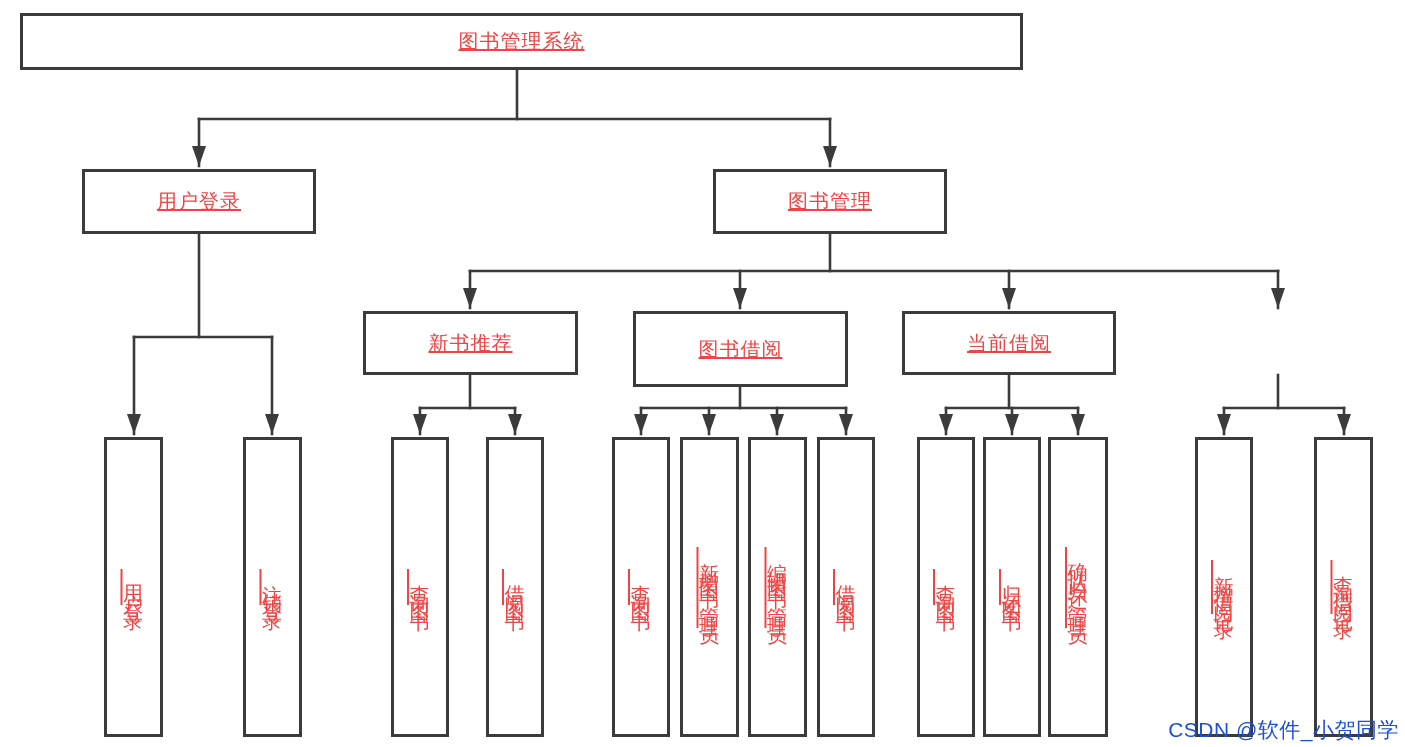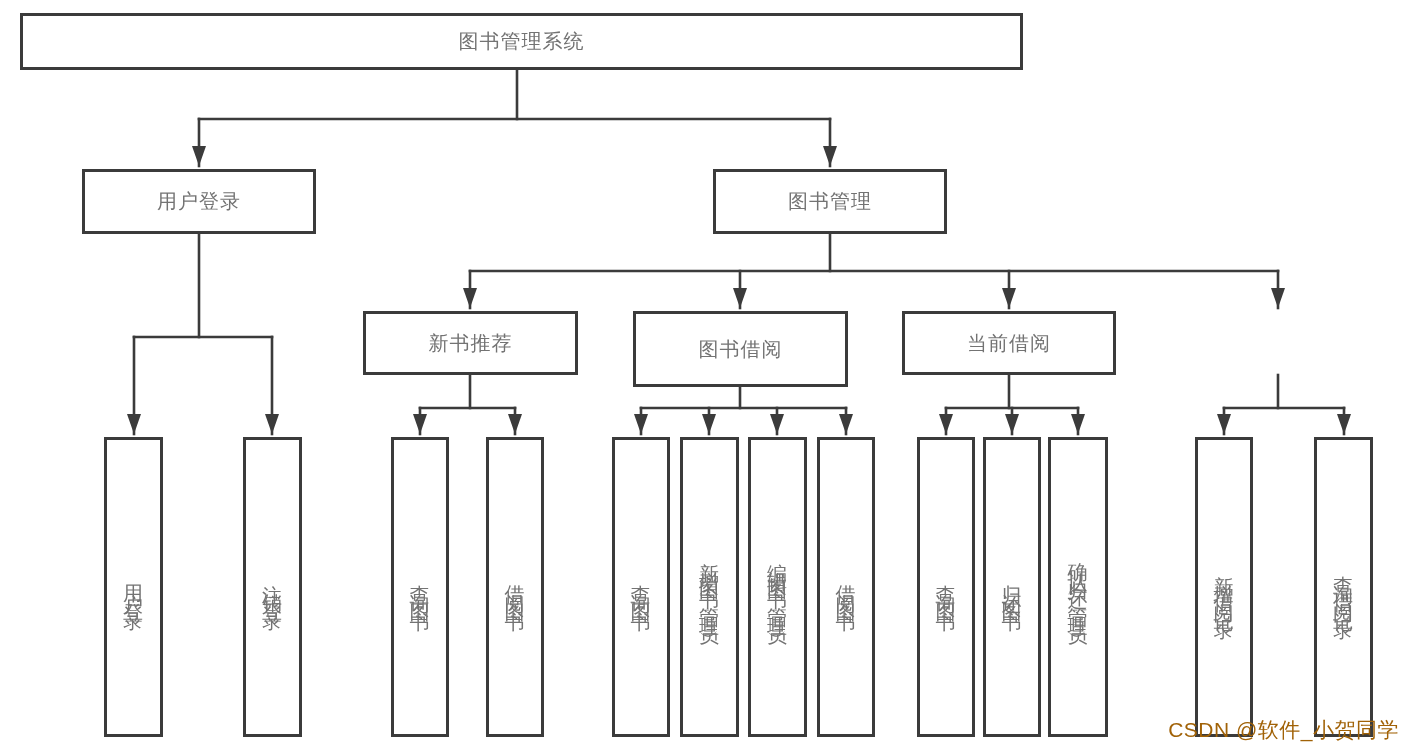--- a/index.html
+++ b/index.html
@@ -23,43 +23,44 @@
     z-index: 1;
   }
   .node {
     position: absolute;
     box-sizing: border-box;
     background: #ffffff;
     border: 3px solid #3b3b3b;
     display: flex;
     align-items: center;
     justify-content: center;
-    color: #737373;
+    color: #ef4444;
     z-index: 2;
+    text-decoration: underline;
   }
   .h-node {
     font-size: 20px;
     letter-spacing: 1px;
   }
   .v-node {
     font-size: 20px;
   }
   .v-node .lbl {
     writing-mode: vertical-lr;
     text-orientation: upright;
     letter-spacing: 9px;
     line-height: 1;
     white-space: nowrap;
   }
   .watermark {
     position: absolute;
     right: 6px;
     bottom: 3px;
     font-size: 21px;
-    color: #a16207;
+    color: #1d4ed8;
     letter-spacing: 0.5px;
     z-index: 5;
   }
 </style>
 </head>
 <body>
 
 <div id="stage">
 
   <svg id="edges" viewBox="0 0 1405 747" xmlns="http://www.w3.org/2000/svg">

